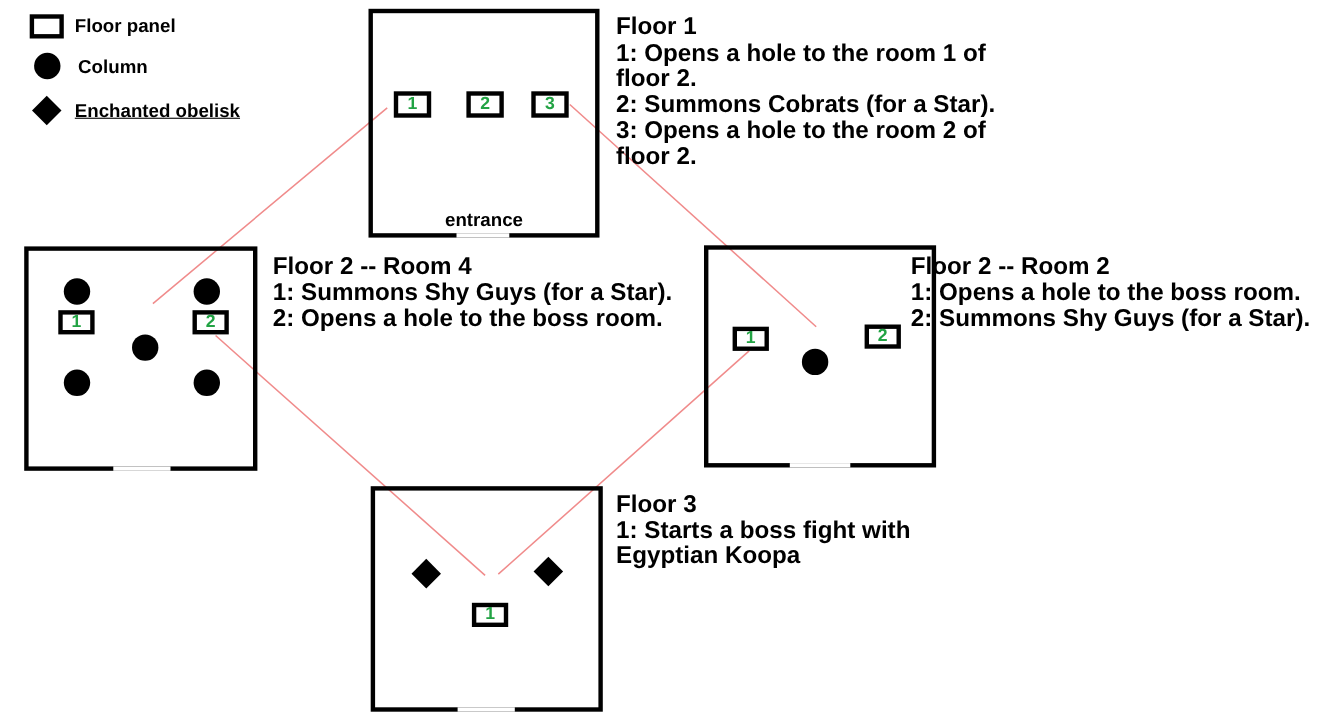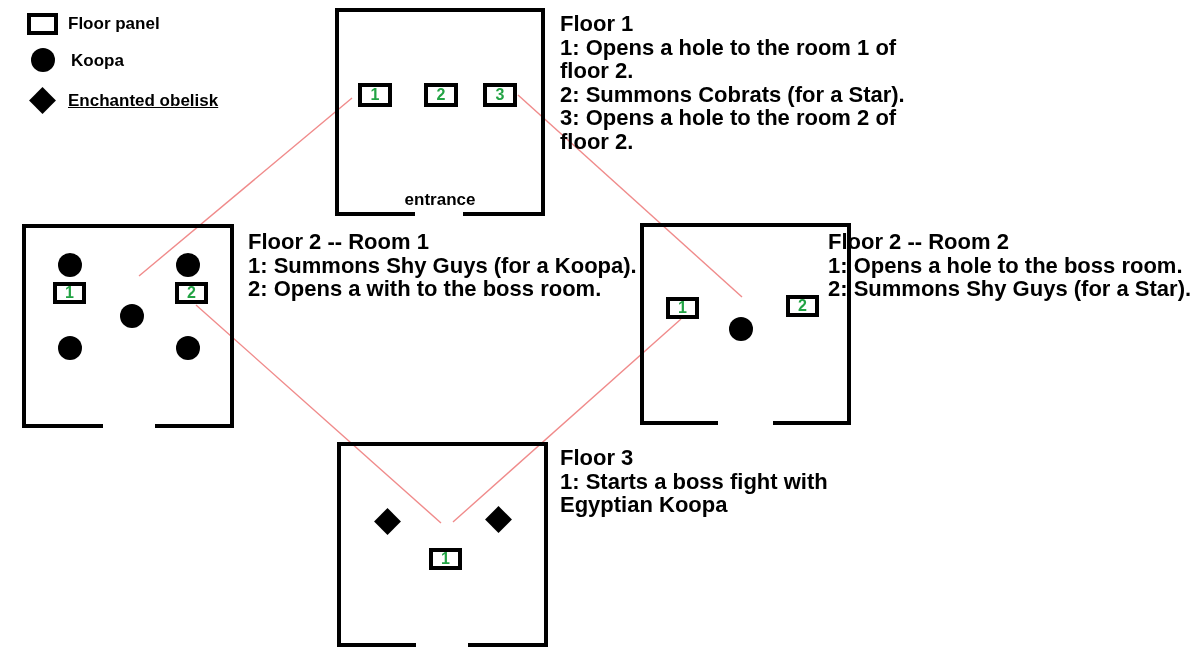--- a/index.html
+++ b/index.html
@@ -40,21 +40,21 @@
     <line class="connector" x1="352" y1="98" x2="139" y2="276"></line>
     <line class="connector" x1="518" y1="95" x2="742" y2="297"></line>
     <line class="connector" x1="196" y1="305" x2="441" y2="523"></line>
     <line class="connector" x1="681" y1="319" x2="453" y2="522"></line>
   </svg>
 
   <div class="legend-rect"></div>
   <div class="legend-label" style="left:68px;top:14px;">Floor panel</div>
 
   <div class="legend-circle"></div>
-  <div class="legend-label" style="left:71px;top:51px;">Koopa</div>
+  <div class="legend-label" style="left:71px;top:51px;">Column</div>
 
   <div class="legend-diamond"></div>
   <div class="legend-label" style="left:68px;top:91px;text-decoration:underline;">Enchanted obelisk</div>
 
   <div class="room" style="left:335px;top:8px;width:210px;height:208px;">
     <div class="panel panel-lg" style="left:19px;top:71px;">1</div>
     <div class="panel panel-lg" style="left:85px;top:71px;">2</div>
     <div class="panel panel-lg" style="left:144px;top:71px;">3</div>
     <div class="entrance">entrance</div>
     <div class="doorway" style="left:76px;width:48px;"></div>
@@ -74,23 +74,23 @@
     <div class="column" style="left:150px;top:25px;"></div>
     <div class="column" style="left:94px;top:76px;"></div>
     <div class="column" style="left:32px;top:108px;"></div>
     <div class="column" style="left:150px;top:108px;"></div>
     <div class="panel panel-sm" style="left:27px;top:54px;">1</div>
     <div class="panel panel-sm" style="left:149px;top:54px;">2</div>
     <div class="doorway" style="left:77px;width:52px;"></div>
   </div>
 
   <div class="notes" style="left:248px;top:230px;">
-    <div>Floor 2 -- Room 1</div>
-    <div>1: Summons Shy Guys (for a Koopa).</div>
-    <div>2: Opens a with to the boss room.</div>
+    <div>Floor 2 -- Room 4</div>
+    <div>1: Summons Shy Guys (for a Star).</div>
+    <div>2: Opens a hole to the boss room.</div>
   </div>
 
   <div class="room" style="left:640px;top:223px;width:211px;height:202px;">
     <div class="panel panel-sm" style="left:22px;top:70px;">1</div>
     <div class="panel panel-sm" style="left:142px;top:68px;">2</div>
     <div class="column" style="left:85px;top:90px;"></div>
     <div class="doorway" style="left:74px;width:55px;"></div>
   </div>
 
   <div class="notes" style="left:828px;top:230px;">

